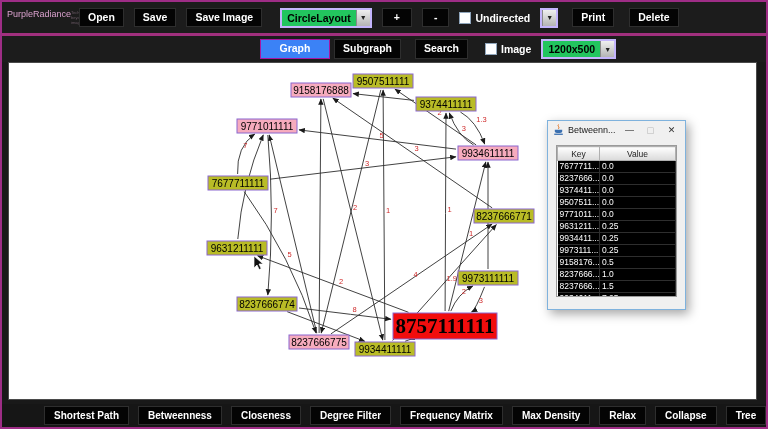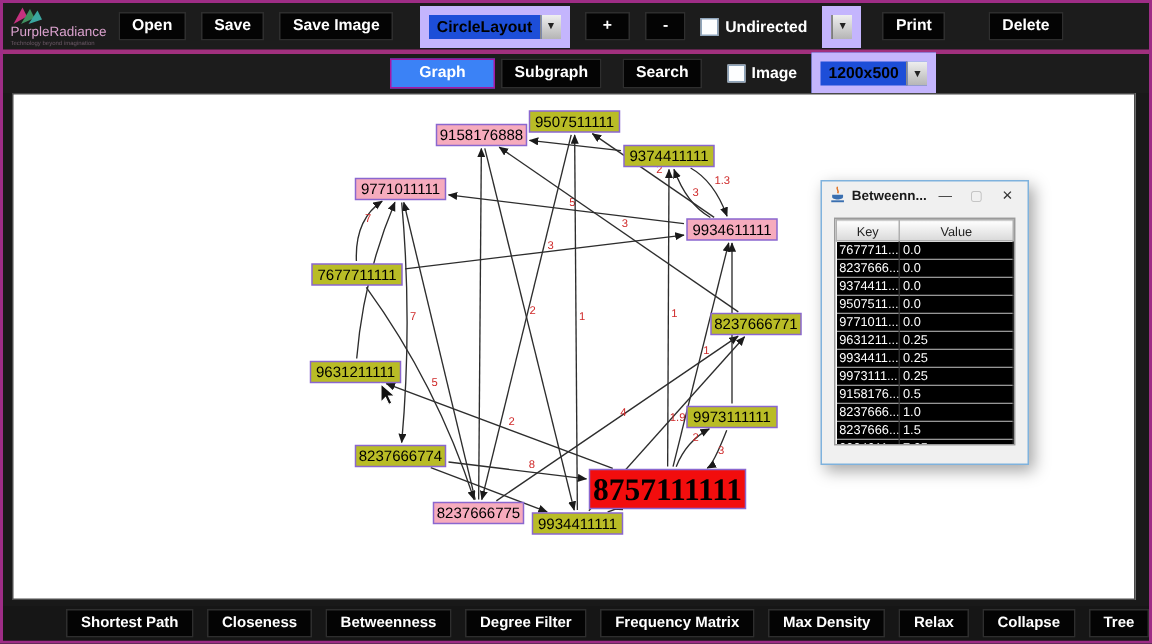--- a/index.html
+++ b/index.html
@@ -2,24 +2,24 @@
 <html><head>
 <meta charset="utf-8">
 <style>
   html,body{margin:0;padding:0;background:#000;}
   body{width:768px;height:429px;overflow:hidden;font-family:"Liberation Sans",sans-serif;}
   .app{position:relative;width:768px;height:429px;box-sizing:border-box;border:2px solid #9e2d86;background:#191919;}
 
   
   .toolbar-top{position:absolute;left:0;top:0;right:0;height:31px;display:flex;align-items:center;gap:10px;background:#1c1c1c;padding-left:5px;}
   .btn{background:#040404;color:#fff;font-weight:bold;font-size:10.5px;border:1px solid #2e2e2e;padding:3px 8px;white-space:nowrap;font-family:inherit;cursor:default;line-height:1.1;}
-  .logo{display:flex;flex-direction:column;align-items:flex-start;width:62px;flex:none;}
+  .logo{display:flex;flex-direction:row;align-items:flex-start;width:62px;flex:none;}
   .logo-name{color:#d9a0cc;font-size:9px;line-height:9px;}
   .logo-tag{color:#6b5a66;font-size:4px;line-height:5px;}
-  .combo{display:flex;align-items:stretch;border:6px solid #c4b5fd;background:#1d4ed8;height:16px;flex:none;justify-content:flex-end;}
+  .combo{display:flex;align-items:stretch;border:2px solid #c4b5fd;background:#22c55e;height:16px;flex:none;justify-content:flex-end;}
   .combo .val{padding:0 5px;font-size:10.5px;font-weight:bold;color:#000;display:flex;align-items:center;white-space:nowrap;}
   .combo .arr{width:13px;background:linear-gradient(#efefef,#b5b5b5);display:flex;align-items:center;justify-content:center;font-size:7px;color:#222;border-left:1px solid #8a8a8a;}
   .check{display:flex;align-items:center;gap:4px;color:#fff;font-weight:bold;font-size:10.5px;flex:none;text-align:right;}
   .box{width:10px;height:10px;background:#fdfeff;border:1px solid #8fa5bb;flex:none;}
   .sep{position:absolute;top:31px;left:0;right:0;height:3px;background:#a1307e;}
 
   
   .toolbar-view{position:absolute;top:34px;left:0;right:0;height:26px;display:flex;align-items:center;background:#1c1c1c;}
   .btn.magenta{background:#3b82f6;border-color:#a816a2;min-width:70px;text-align:center;}
 
@@ -31,21 +31,21 @@
   .node{stroke:#8a67cf;stroke-width:1;}
   .fill-olive{fill:#b9bc26;}
   .fill-pink{fill:#f6abbd;}
   .fill-red{fill:#f20d0d;}
   .nlabel{font-size:10px;text-anchor:middle;fill:#000;font-family:"Liberation Sans",sans-serif;}
   .nlabel.big{font-size:21px;font-weight:bold;font-family:"Liberation Serif",serif;}
 
   
   .bwindow{position:absolute;left:538px;top:57px;width:137px;height:188px;background:#f0f0f0;border:1px solid #7fb2dd;box-shadow:3px 4px 10px rgba(0,0,0,0.35);}
   .titlebar{height:18px;display:flex;align-items:center;padding:0 5px;gap:4px;}
-  .wtitle{font-size:9px;color:#1a1a1a;font-weight:bold;}
+  .wtitle{font-size:9px;color:#1a1a1a;}
   .wbtn{width:17px;text-align:center;font-size:9px;color:#333;}
   .wbtn.max{color:#b8b8b8;}
   .wbtn.min{margin-left:auto;}
   .tpanel{position:absolute;left:8px;right:8px;top:24px;bottom:12px;background:#fff;border:1px solid #9a9a9a;overflow:hidden;}
   .tpanel table{width:100%;border-collapse:collapse;table-layout:fixed;}
   .tpanel th{font-size:8.5px;font-weight:normal;color:#222;background:linear-gradient(#fefefe,#d9d9d9);border:1px solid #b0b0b0;height:13px;padding:0;}
   .tpanel th:first-child{width:41px;}
   .tpanel td{background:#000;color:#fff;font-size:8.5px;height:11px;line-height:11px;padding:0 2px;border-bottom:1px solid #2e2e2e;border-right:1px solid #2e2e2e;overflow:hidden;white-space:nowrap;}
 
   
@@ -77,21 +77,21 @@
     <button class="btn" style="padding:3px 11px;">+</button>
     <button class="btn" style="padding:3px 11px;">-</button>
     <label class="check">
       <span class="box"></span>
       <span>Undirected</span>
     </label>
     <div class="combo">
       <span class="arr">▼</span>
     </div>
     <button class="btn" style="margin-left:4px;">Print</button>
-    <button class="btn" style="margin-left:19px;">Delete</button>
+    <button class="btn" style="margin-left:5px;">Delete</button>
 
   </div>
 
   <div class="sep"></div>
 
   <div class="toolbar-view">
     <button class="btn magenta" style="margin-left:258px;">Graph</button>
     <button class="btn" style="margin-left:4px;">Subgraph</button>
     <button class="btn" style="margin-left:14px;">Search</button>
     <label class="check" style="margin-left:17px;">
@@ -264,22 +264,22 @@
                 <td>7.25</td>
               </tr>
             </tbody>
         </table>
       </div>
     </div>
   </div>
 
   <div class="toolbar-bottom" id="bottom-toolbar">
       <button class="btn">Shortest Path</button>
+      <button class="btn">Betweenness</button>
       <button class="btn">Closeness</button>
-      <button class="btn">Betweenness</button>
       <button class="btn">Degree Filter</button>
       <button class="btn">Frequency Matrix</button>
       <button class="btn">Max Density</button>
       <button class="btn">Relax</button>
       <button class="btn">Collapse</button>
       <button class="btn">Tree</button>
     </div>
 
 </div>
 

